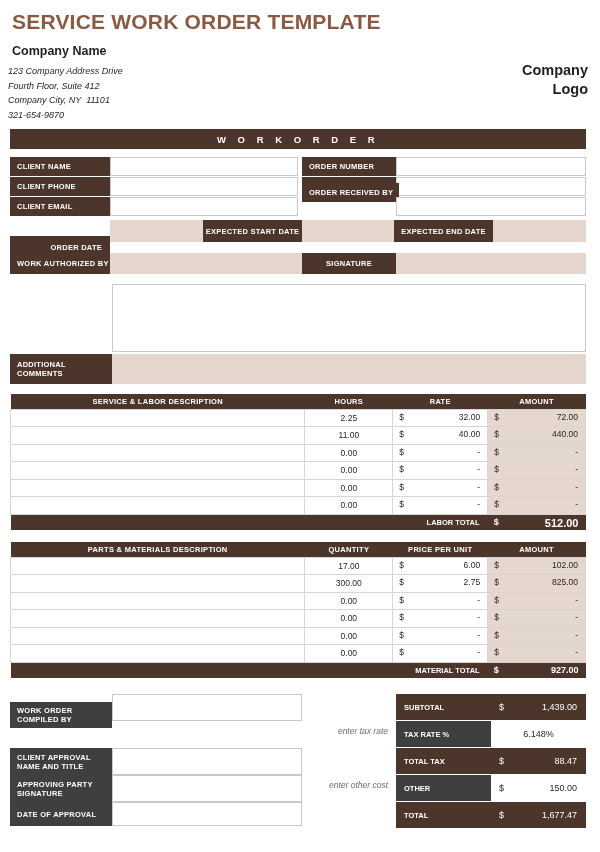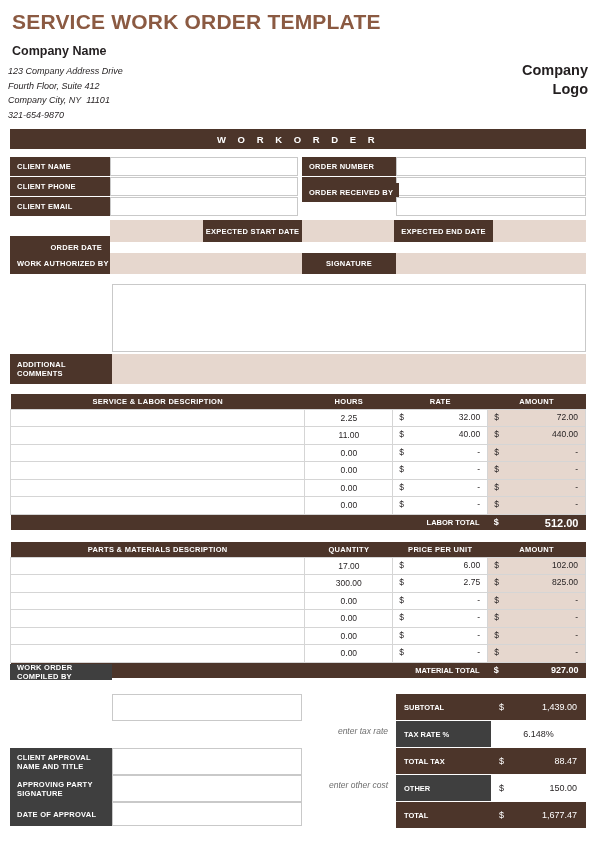--- a/index.html
+++ b/index.html
@@ -382,21 +382,21 @@
       <td>
         <div style="position:relative;height:100%;">
           <span style="position:absolute;left:6px;top:2px;font-size:9px;">$</span>
           <span style="position:absolute;right:7px;top:2px;font-size:9px;">927.00</span>
         </div>
       </td>
     </tr>
   </tbody>
     </table>
 
-  <div class="cellbox gray lbl" style="left:10px; top:664px; width:102px; height:16px;">
+  <div class="cellbox gray lbl" style="left:10px; top:702px; width:102px; height:26px;">
     <div>
       <div>WORK ORDER</div>
       <div>COMPILED BY</div>
     </div>
   </div>
   <div class="cellbox white bord" style="left:112px; top:694px; width:190px; height:27px;"></div>
 
   <div class="cellbox gray lbl" style="left:10px; top:748px; width:102px; height:27px;">
     <div>
       <div>CLIENT APPROVAL</div>

